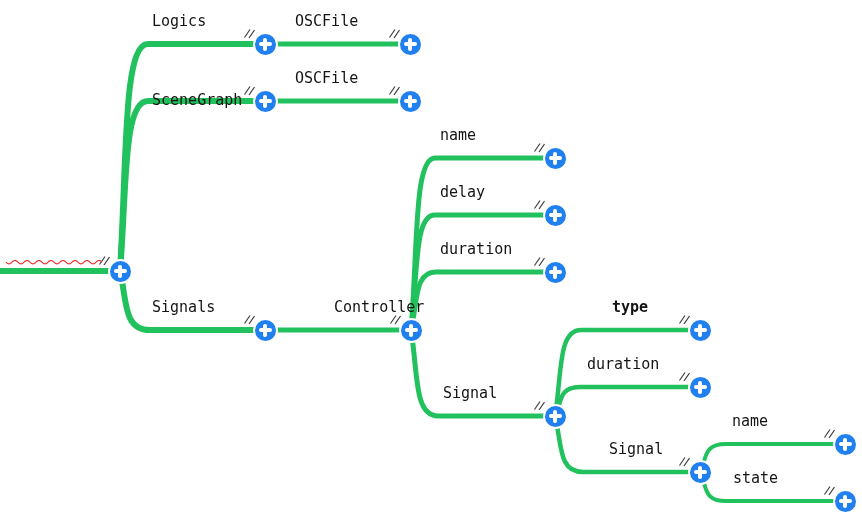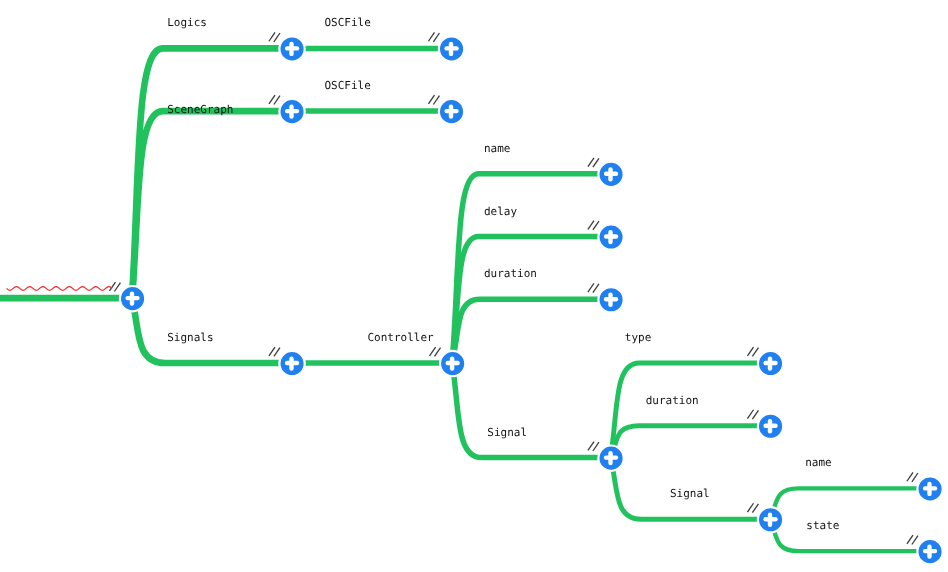--- a/index.html
+++ b/index.html
@@ -2,21 +2,21 @@
 <html><head>
 <meta charset="utf-8">
 <style>
   html,body{margin:0;padding:0;background:#ffffff;}
   .canvas{
     position:relative;width:862px;height:520px;background:#ffffff;
     overflow:hidden;font-family:"DejaVu Sans Mono","Liberation Mono",monospace;
   }
   .edge-layer{position:absolute;left:0;top:0;width:862px;height:520px;}
   .node-label{
-    position:absolute;font-size:10px;line-height:17px;color:var(--labelc,#141414);
+    position:absolute;font-size:15px;line-height:17px;color:var(--labelc,#141414);
     white-space:pre;cursor:pointer;z-index:3;
   }
   .root-label{border-bottom:1.4px solid #1a1a1a;padding:0 1px 1px 0;}
   .squiggle{position:absolute;z-index:3;pointer-events:none;}
   .plus-btn{
     position:absolute;width:25px;height:25px;border-radius:50%;
     border:2px solid #ffffff;box-sizing:border-box;background:var(--blue,#2080f0);
     cursor:pointer;z-index:4;
   }
   .plus-btn .bar{position:absolute;background:var(--glyph,#ffffff);border-radius:2px;}
@@ -140,21 +140,21 @@
     </div>
     <div class="node-label" style="left: 443px; top: 385px;">Signal</div>
     <svg width="13" height="11" viewBox="0 0 13 11" class="hatch" style="left: 533px; top: 400px;">
       <line x1="1.5" y1="9.5" x2="7" y2="1.5" stroke-width="1.2" style="stroke: var(--hatch);"></line>
       <line x1="6" y1="10" x2="11.5" y2="2" stroke-width="1.2" style="stroke: var(--hatch);"></line>
     </svg>
     <div class="plus-btn" style="left: 542.5px; top: 403.5px;">
       <span class="bar bar-h"></span>
       <span class="bar bar-v"></span>
     </div>
-    <div class="node-label" style="left: 568px; top: 299px;">type</div>
+    <div class="node-label" style="left: 612px; top: 299px; font-weight: bold;">type</div>
     <svg width="13" height="11" viewBox="0 0 13 11" class="hatch" style="left: 678px; top: 314px;">
       <line x1="1.5" y1="9.5" x2="7" y2="1.5" stroke-width="1.2" style="stroke: var(--hatch);"></line>
       <line x1="6" y1="10" x2="11.5" y2="2" stroke-width="1.2" style="stroke: var(--hatch);"></line>
     </svg>
     <div class="plus-btn" style="left: 687.5px; top: 317.5px;">
       <span class="bar bar-h"></span>
       <span class="bar bar-v"></span>
     </div>
     <div class="node-label" style="left: 587px; top: 356px;">duration</div>
     <svg width="13" height="11" viewBox="0 0 13 11" class="hatch" style="left: 678px; top: 371px;">

